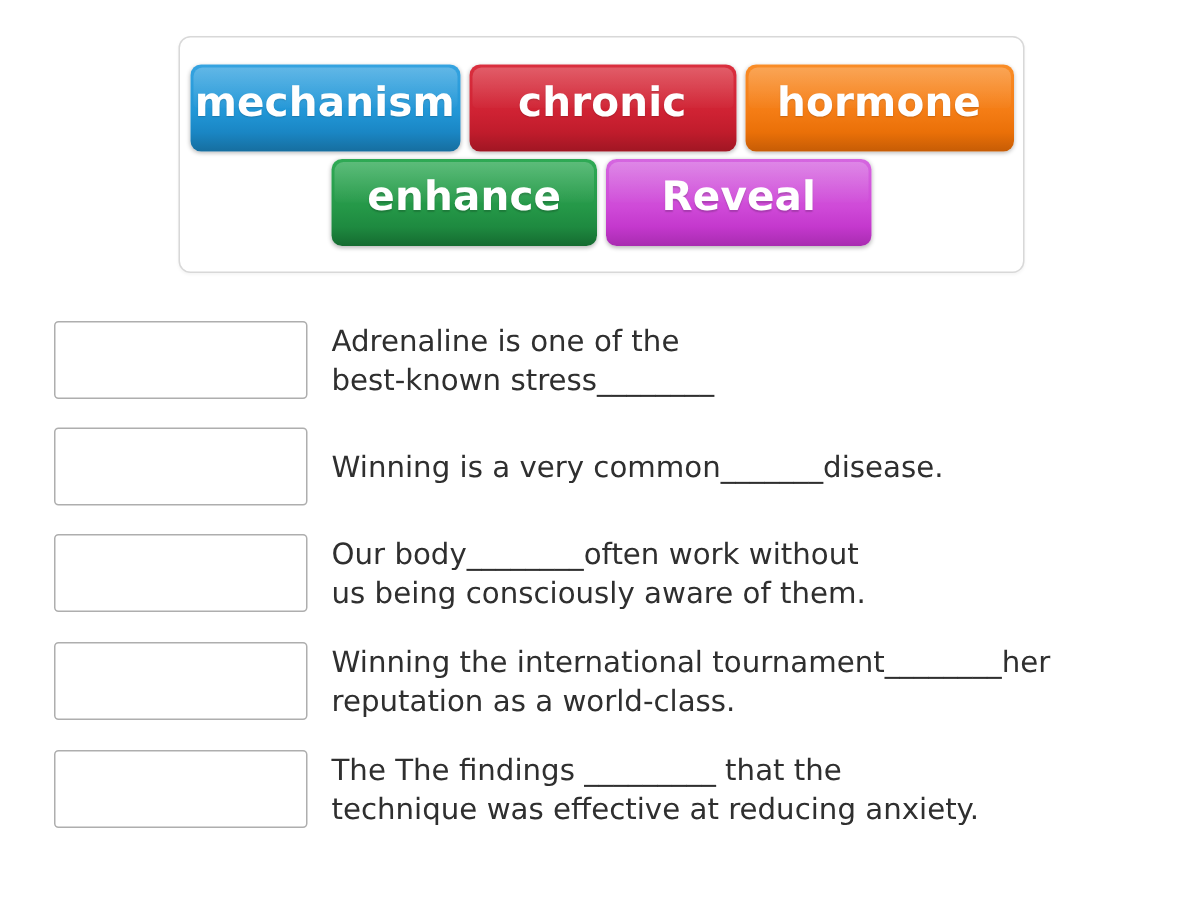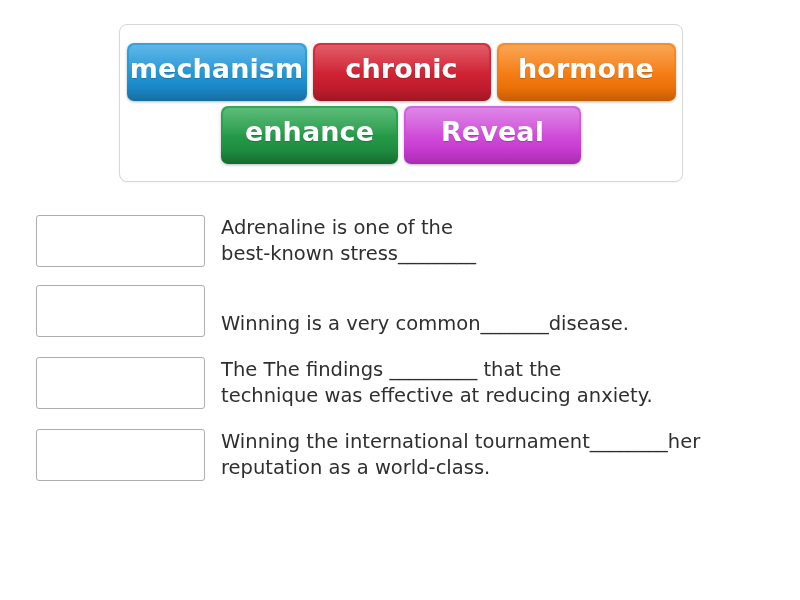--- a/index.html
+++ b/index.html
@@ -90,21 +90,21 @@
   
   #questions {
     position: absolute;
     left: 36px;
     top: 213px;
     width: 740px;
   }
   .question-row {
     display: flex;
     flex-direction: row;
-    align-items: flex-end;
+    align-items: center;
     margin-bottom: 18px;
   }
   .drop-box {
     flex: 0 0 auto;
     width: 169px;
     height: 52px;
     box-sizing: border-box;
     border: 1px solid #aeaeae;
     border-radius: 3px;
     background: #ffffff;
@@ -154,26 +154,31 @@
     <div class="drop-box" title=""></div>
     <div class="question-text">Adrenaline is one of the
 best-known stress________</div>
   </div>
 
   <div class="question-row">
     <div class="drop-box" title=""></div>
     <div class="question-text">Winning is a very common_______disease.</div>
   </div>
 
-
   <div class="question-row">
     <div class="drop-box" title=""></div>
-    <div class="question-text">The The findings _________ that the
-technique was effective at reducing anxiety.</div>
+    <div class="question-text">Our body________often work without
+us being consciously aware of them.</div>
   </div>
 
   <div class="question-row">
     <div class="drop-box" title=""></div>
     <div class="question-text">Winning the international tournament________her
 reputation as a world-class.</div>
   </div>
 
+  <div class="question-row">
+    <div class="drop-box" title=""></div>
+    <div class="question-text">The The findings _________ that the
+technique was effective at reducing anxiety.</div>
+  </div>
+
 </div>
 
 </body></html>

